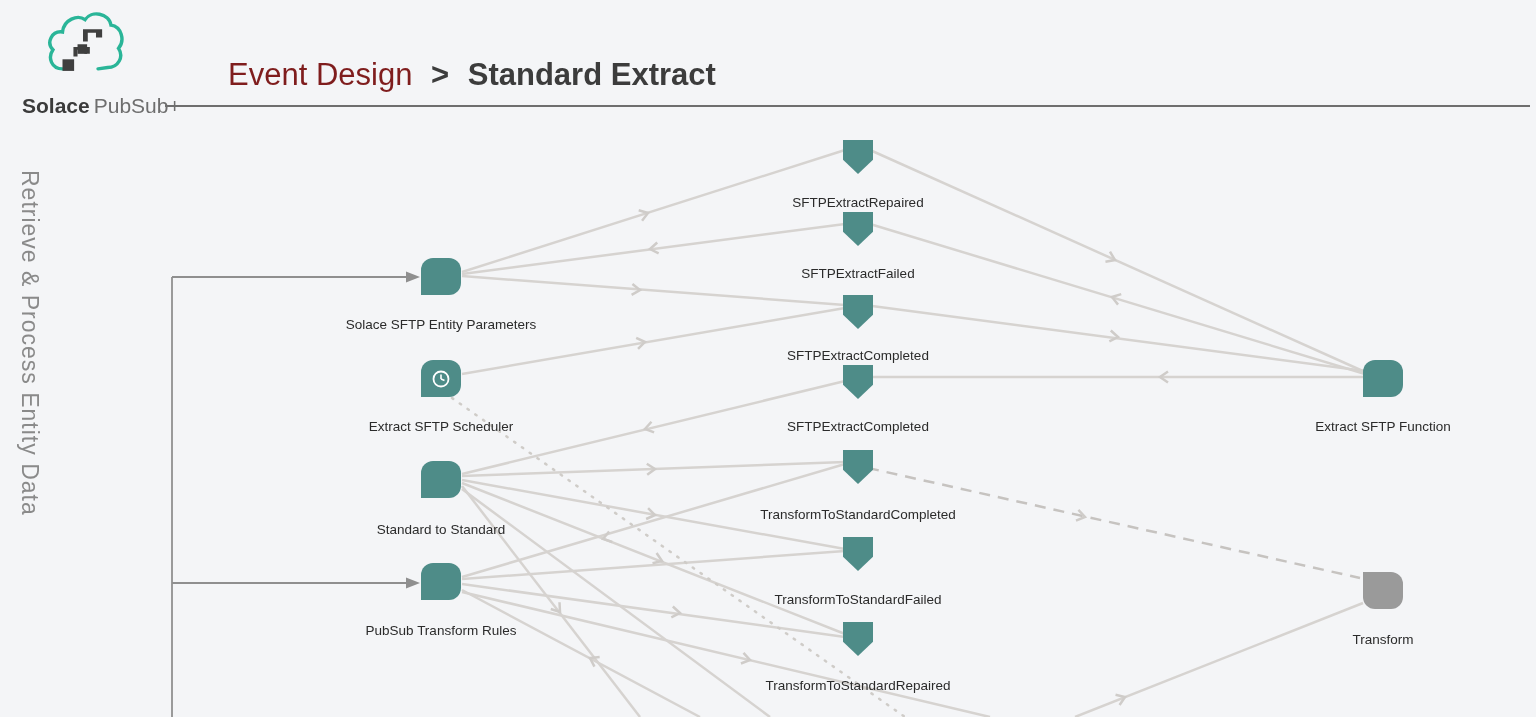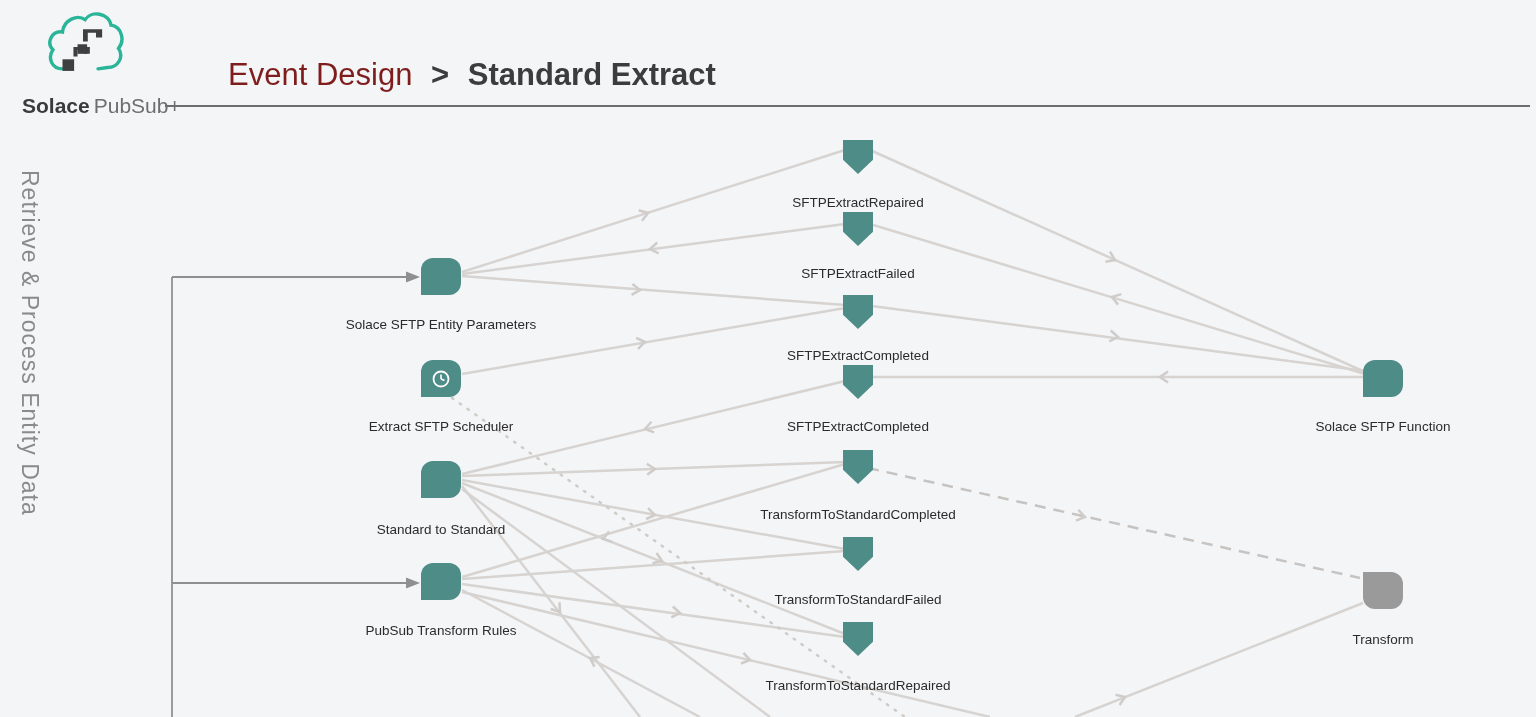--- a/index.html
+++ b/index.html
@@ -139,21 +139,21 @@
 </div>
 <div class="lbl" style="left:341px;top:405px;width:200px">Extract SFTP Scheduler</div>
 
 <div class="app-node" style="left:421px;top:461px"></div>
 <div class="lbl" style="left:341px;top:508px;width:200px">Standard to Standard</div>
 
 <div class="app-node" style="left:421px;top:563px"></div>
 <div class="lbl" style="left:341px;top:609px;width:200px">PubSub Transform Rules</div>
 
 <div class="app-node" style="left:1363px;top:360px"></div>
-<div class="lbl" style="left:1283px;top:405px;width:200px">Solace SFTP Function</div>
+<div class="lbl" style="left:1283px;top:405px;width:200px">Extract SFTP Function</div>
 
 <div class="app-node gray" style="left:1363px;top:572px"></div>
 <div class="lbl" style="left:1323px;top:618px;width:120px">Transform</div>
 
 <div class="evt" style="left:843px;top:140px"></div>
 <div class="lbl" style="left:728px;top:181px;width:260px">SFTPExtractRepaired</div>
 
 <div class="evt" style="left:843px;top:212px"></div>
 <div class="lbl" style="left:728px;top:252px;width:260px">SFTPExtractFailed</div>
 

